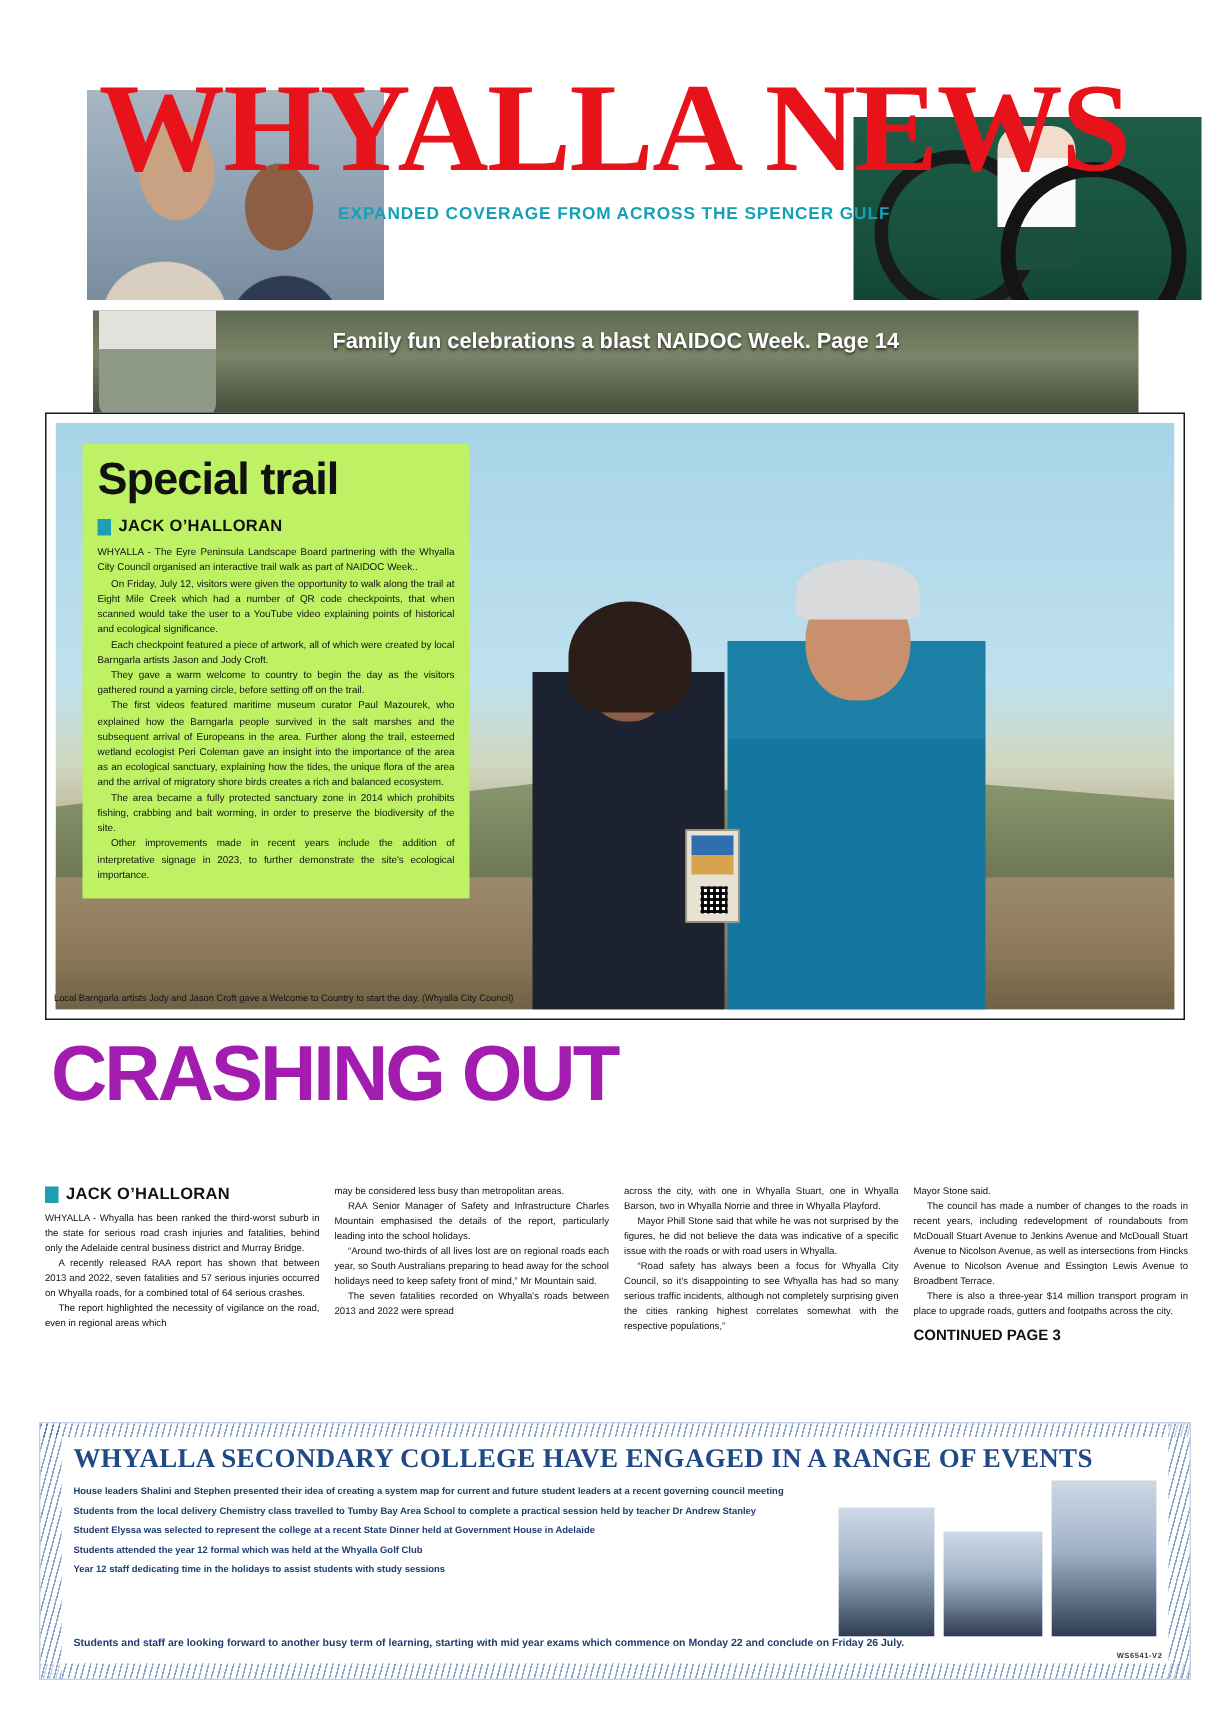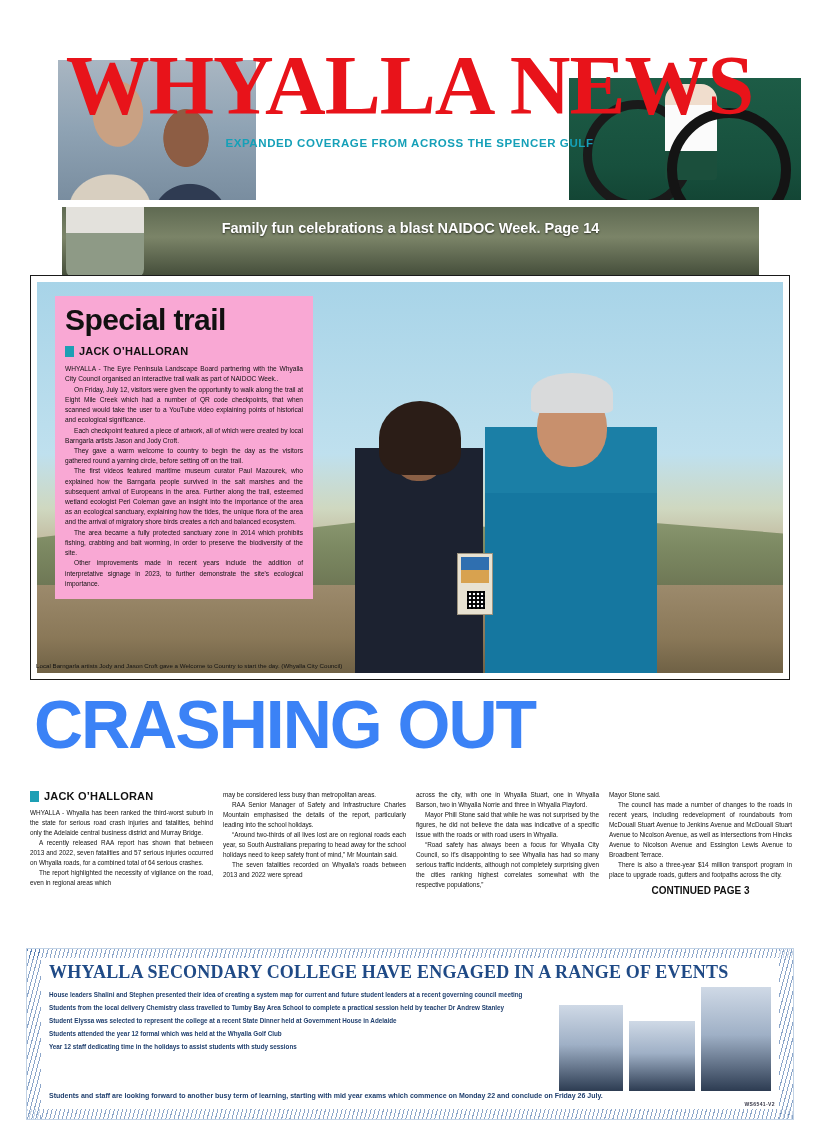--- a/index.html
+++ b/index.html
@@ -157,21 +157,21 @@
   .artwork-card::after{
     content:""; position:absolute; left:9px; bottom:5px; width:18px; height:18px;
     background:
       repeating-linear-gradient(90deg,#111 0 2px,#fff 2px 4px),
       repeating-linear-gradient(0deg,#111 0 2px,#fff 2px 4px);
     background-blend-mode: multiply;
   }
 
   .story-box{
     position:absolute; left:18px; top:14px; width:258px;
-    background:#f9a8d4; padding:8px 10px 10px 10px;
+    background:#bef264; padding:8px 10px 10px 10px;
   }
   .story-head{
     font-size:30px; font-weight:700; letter-spacing:-0.6px;
     color:#111; line-height:1.04; margin-bottom:10px;
   }
   .byline{ display:flex; align-items:center; gap:5px; margin-bottom:7px; }
   .byline-sq{ width:9px; height:11px; background:#1d9fb4; display:inline-block; }
   .byline-name{ font-size:11px; font-weight:700; letter-spacing:0.2px; color:#111; }
   .story-body p{
     font-size:6.6px; line-height:1.55; text-align:justify; color:#111;
@@ -179,35 +179,35 @@
   }
   .story-body p + p{ text-indent:9px; }
 
   .caption{
     position:absolute; left:36px; top:662px; font-size:6.2px; color:#111;
   }
 
   
   .big-head{
     position:absolute; left:34px; top:692px; width:760px;
-    font-size:68px; font-weight:700; letter-spacing:-2px; color:#3b82f6;
+    font-size:52px; font-weight:700; letter-spacing:-2px; color:#a21caf;
     line-height:0.95;
   }
   .cols{
     position:absolute; left:30px; top:790px; width:762px; height:148px;
     display:flex; gap:10px;
   }
   .col{ width:183px; }
   .col p{
     font-size:6.4px; line-height:1.56; text-align:justify; color:#111; hyphens:auto;
   }
   .col p + p{ text-indent:9px; }
   .col .byline{ margin-bottom:6px; }
   .continued{
-    text-align:center; font-weight:700; font-size:10px; margin-top:5px; color:#111;
+    text-align:left; font-weight:700; font-size:10px; margin-top:5px; color:#111;
   }
 
   
   .ad{
     position:absolute; left:26px; top:948px; width:768px; height:172px;
     background:#fff; border:1px solid #c2d3e6;
   }
   .ad-stripe-top{
     position:absolute; left:0; top:0; width:100%; height:9px;
     background: repeating-linear-gradient(105deg,#2f5e9e 0 1px, #ffffff 1px 4px);

